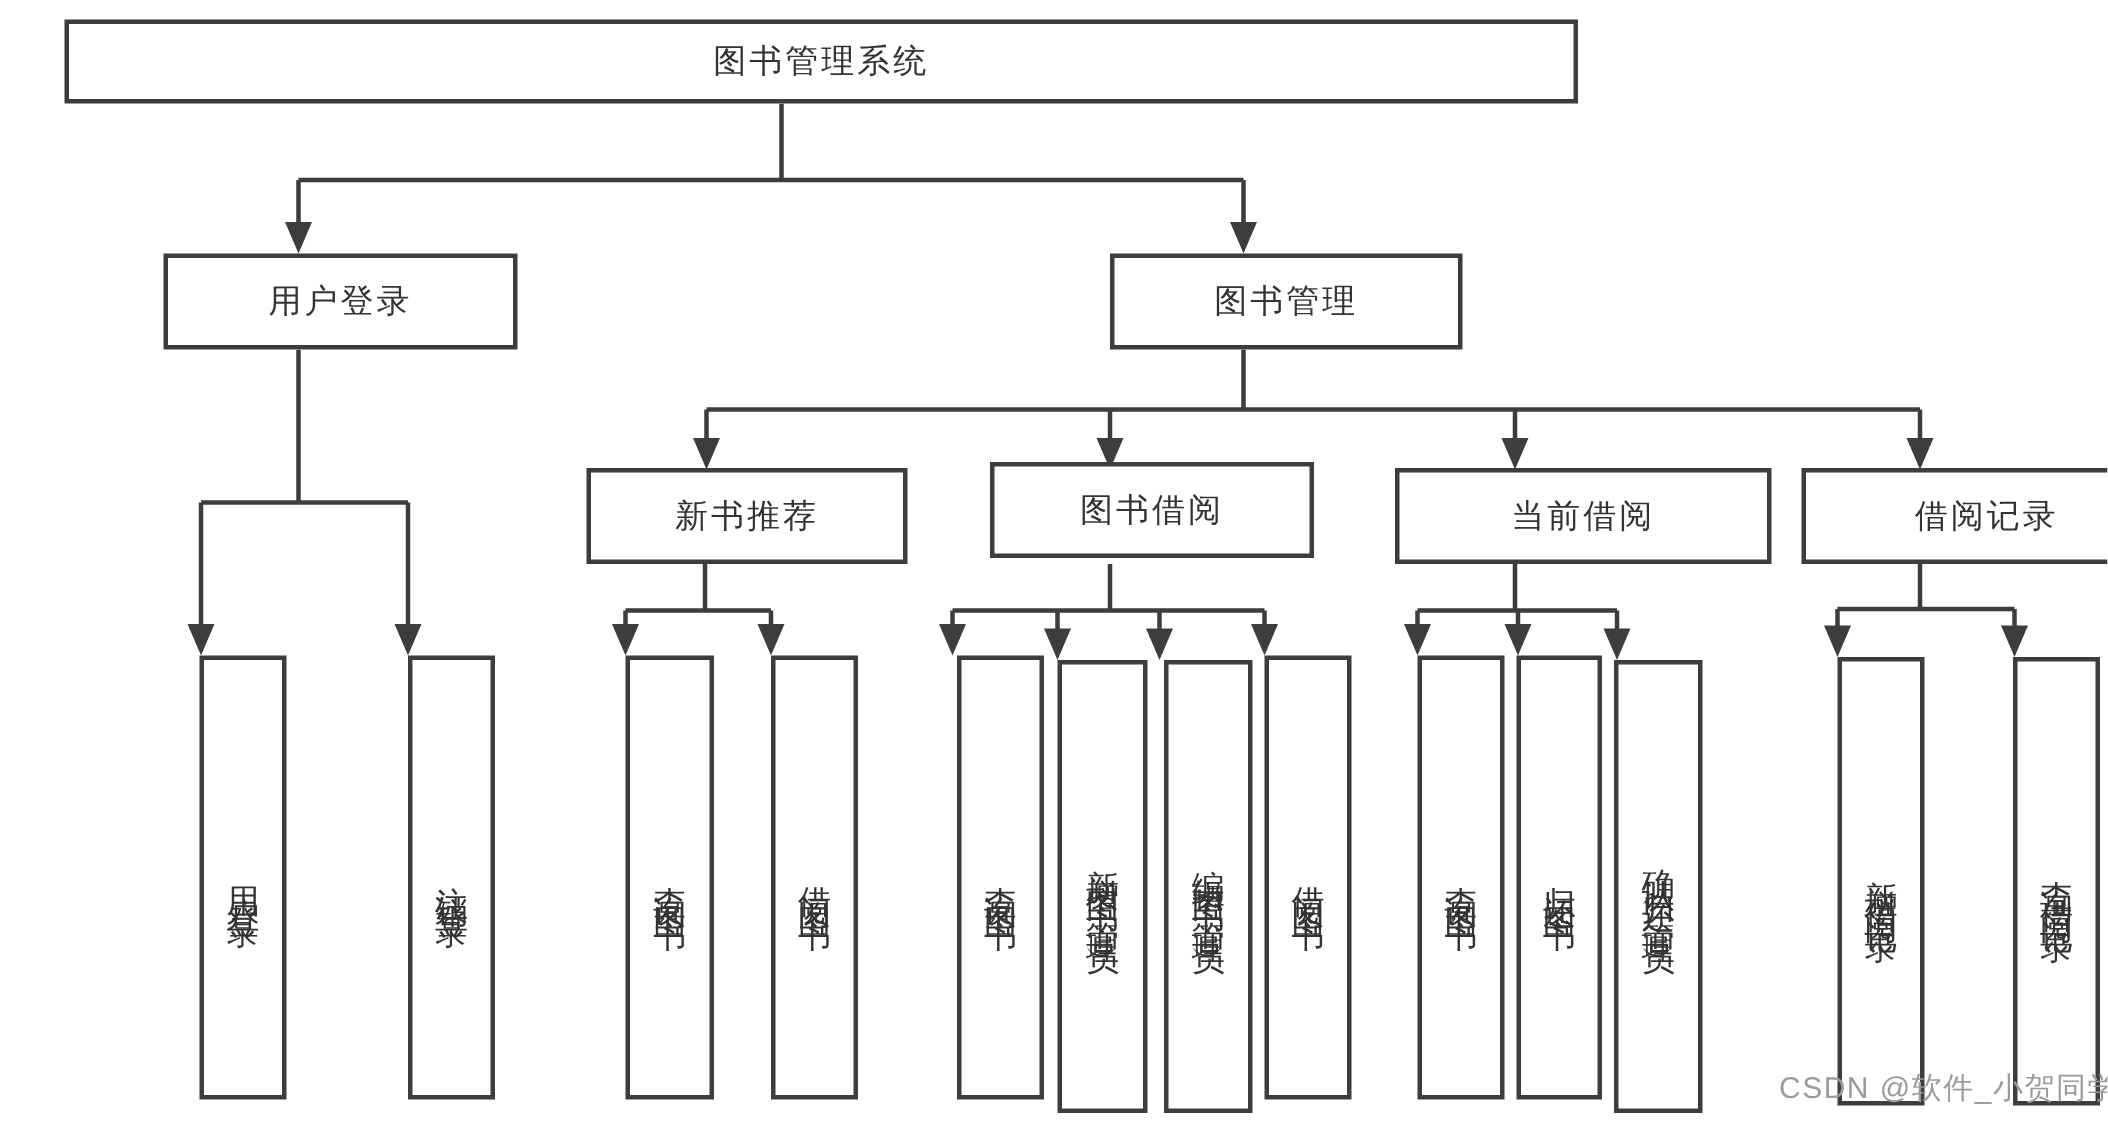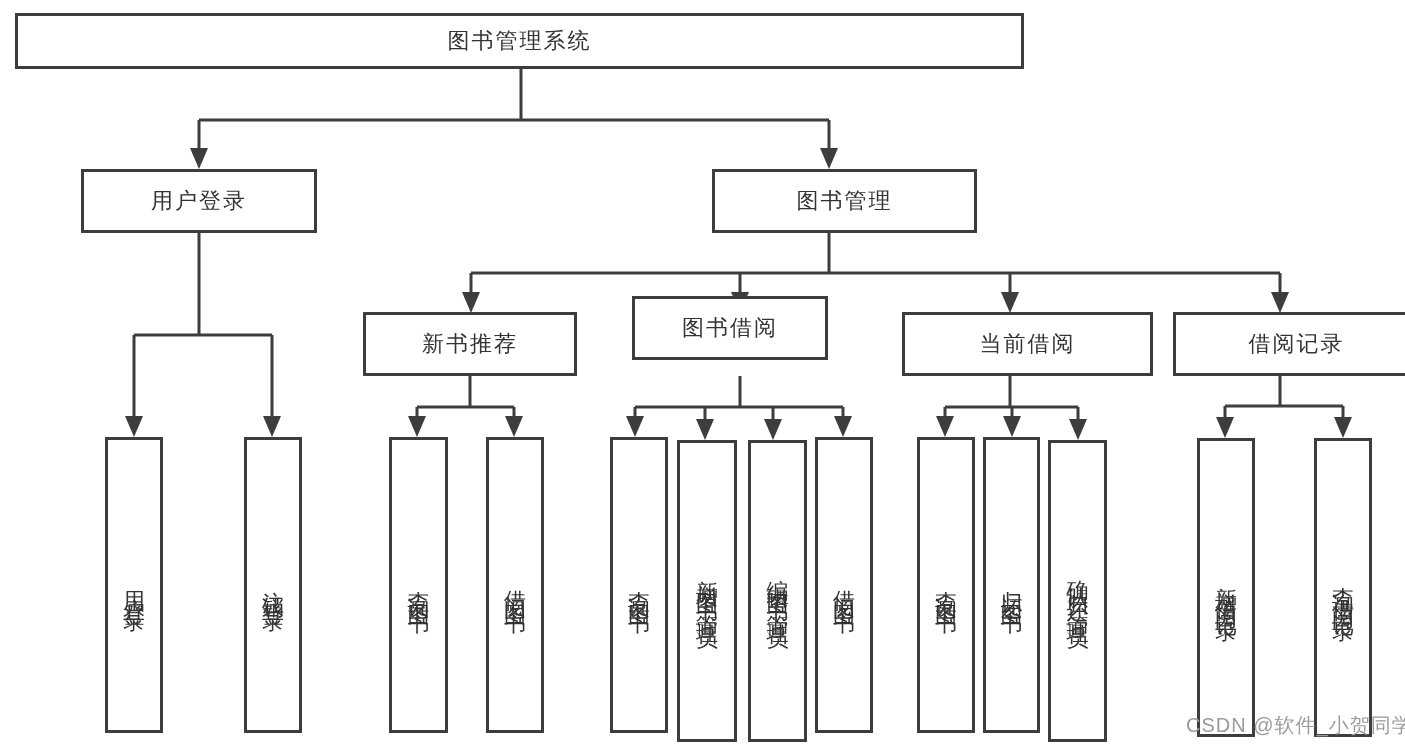--- a/index.html
+++ b/index.html
@@ -27,20 +27,21 @@
     border: 3px solid #3d3d3d;
     background: #ffffff;
     color: #333333;
     display: flex;
     align-items: center;
     justify-content: center;
     font-size: 22px;
     letter-spacing: 2px;
     z-index: 2;
     text-align: center;
+    margin-left: 28px;
   }
   .node.vert {
     writing-mode: vertical-rl;
     text-orientation: mixed;
     letter-spacing: 7px;
     line-height: 1;
     padding-top: 4px;
   }
   .watermark {
     position: absolute;
@@ -94,24 +95,24 @@
       <polygon points="1003,416 1021,416 1012,437"></polygon>
       <polygon points="1069,419 1087,419 1078,440"></polygon>
       <polygon points="1216,417 1234,417 1225,438"></polygon>
       <polygon points="1334,417 1352,417 1343,438"></polygon>
     </g>
   </svg>
 
   <div class="node" style="left:15px; top:13px; width:1009px; height:56px;">图书管理系统</div>
 
   <div class="node" style="left:81px; top:169px; width:236px; height:64px;">用户登录</div>
-  <div class="node" style="left:712px; top:169px; width:265px; height:64px;">图书管理</div>
+  <div class="node" style="left:712px; top:169px; width:235px; height:64px;">图书管理</div>
 
   <div class="node" style="left:363px; top:312px; width:214px; height:64px;">新书推荐</div>
-  <div class="node" style="left:632px; top:296px; width:196px; height:64px;">图书借阅</div>
+  <div class="node" style="left:632px; top:308px; width:216px; height:64px;">图书借阅</div>
   <div class="node" style="left:902px; top:312px; width:251px; height:64px;">当前借阅</div>
   <div class="node" style="left:1173px; top:312px; width:247px; height:64px;">借阅记录</div>
 
   <div class="node vert" style="left:105px; top:437px; width:58px; height:296px;">用户登录</div>
   <div class="node vert" style="left:244px; top:437px; width:58px; height:296px;">注销登录</div>
 
   <div class="node vert" style="left:389px; top:437px; width:59px; height:296px;">查询图书</div>
   <div class="node vert" style="left:486px; top:437px; width:58px; height:296px;">借阅图书</div>
 
   <div class="node vert" style="left:610px; top:437px; width:58px; height:296px;">查询图书</div>

